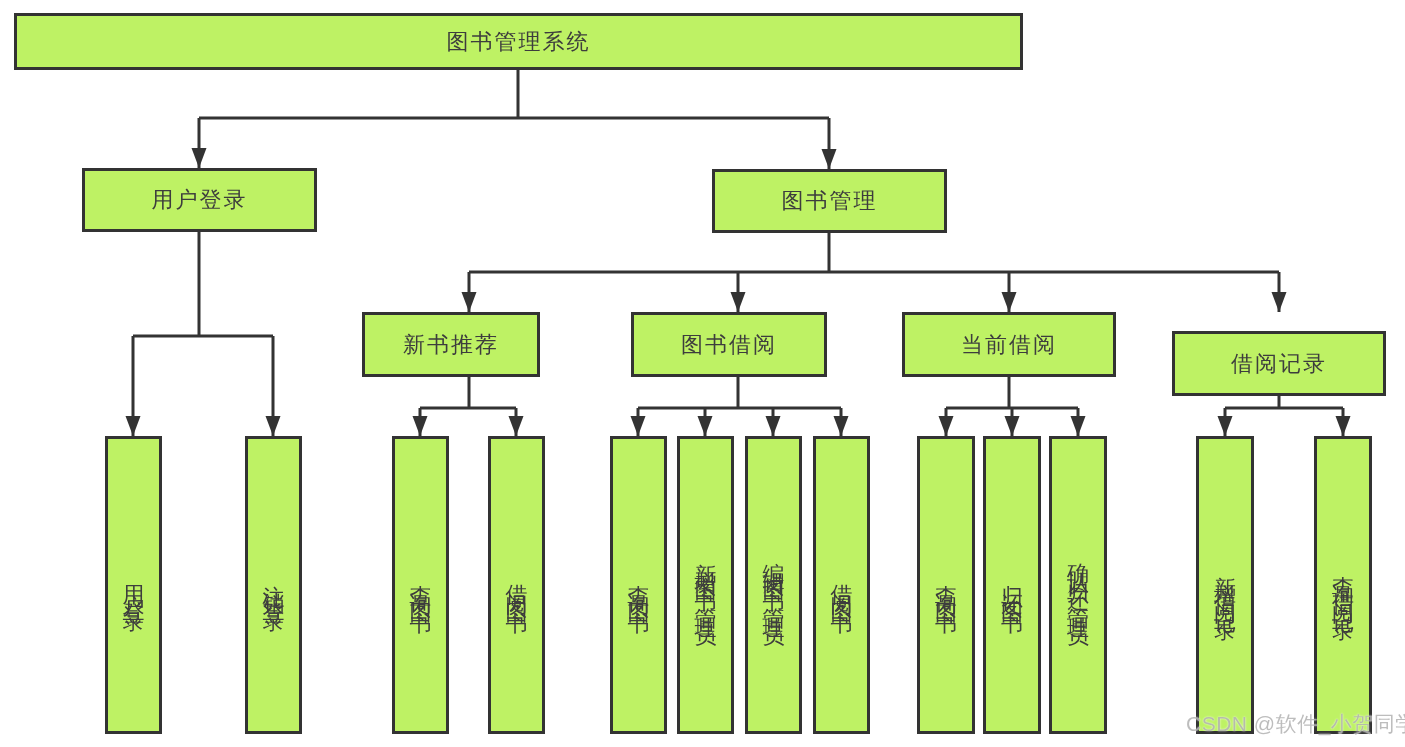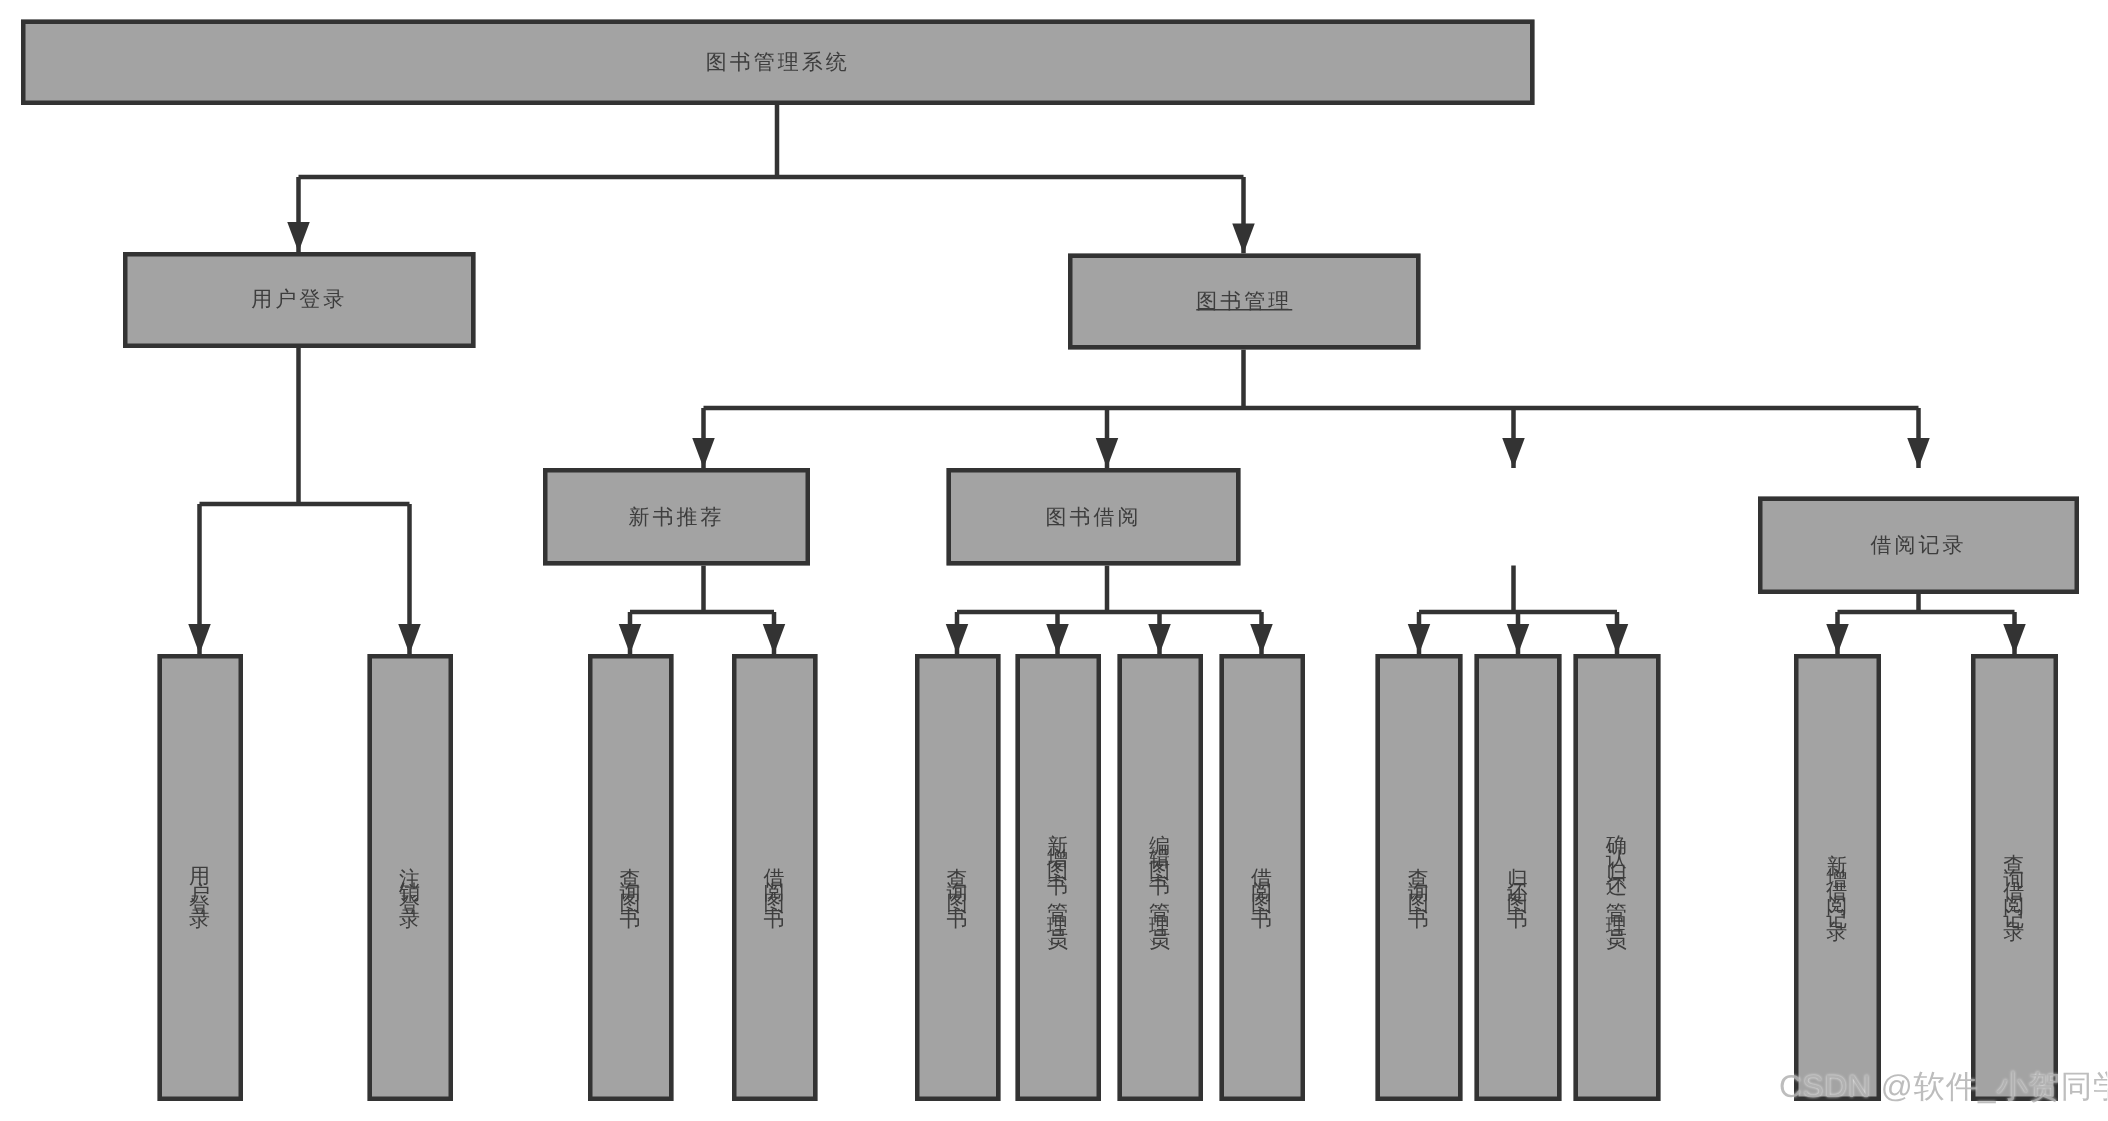--- a/index.html
+++ b/index.html
@@ -12,40 +12,40 @@
     overflow: hidden;
   }
   #connectors {
     position: absolute;
     left: 0; top: 0;
     z-index: 1;
   }
   .node {
     position: absolute;
     box-sizing: border-box;
-    background: #a3a3a3;
+    background: #bef264;
     border: 3px solid #333333;
     display: flex;
     align-items: center;
     justify-content: center;
-    font-size: 14px;
+    font-size: 22px;
     color: #3d3d3d;
     letter-spacing: 2px;
     z-index: 2;
     white-space: nowrap;
   }
   .node.v {
     writing-mode: vertical-rl;
     letter-spacing: 9px;
     white-space: normal;
   }
   
   #n-root            { left: 14px;  top: 13px;  width: 1009px; height: 57px; }
   #n-user-login      { left: 82px;  top: 168px; width: 235px;  height: 64px; }
-  #n-book-mgmt       { left: 712px; top: 169px; width: 235px;  height: 64px; text-decoration: underline; }
+  #n-book-mgmt       { left: 712px; top: 169px; width: 235px;  height: 64px; }
   #n-new-book-rec    { left: 362px; top: 312px; width: 178px;  height: 65px; }
   #n-book-borrow     { left: 631px; top: 312px; width: 196px;  height: 65px; }
   #n-current-borrow  { left: 902px; top: 312px; width: 214px;  height: 65px; }
   #n-borrow-records  { left: 1172px;top: 312px; width: 214px;  height: 65px; margin-top: 19px; }
   
   #n-leaf-user-login          { left: 105px;  top: 436px; width: 57px; height: 298px; }
   #n-leaf-logout              { left: 245px;  top: 436px; width: 57px; height: 298px; }
   #n-leaf-query-books-a       { left: 392px;  top: 436px; width: 57px; height: 298px; }
   #n-leaf-borrow-books-a      { left: 488px;  top: 436px; width: 57px; height: 298px; }
   #n-leaf-query-books-b       { left: 610px;  top: 436px; width: 57px; height: 298px; }
@@ -109,20 +109,21 @@
     </g>
   </svg>
 
   <div class="node" id="n-root">图书管理系统</div>
 
   <div class="node" id="n-user-login">用户登录</div>
   <div class="node" id="n-book-mgmt">图书管理</div>
 
   <div class="node" id="n-new-book-rec">新书推荐</div>
   <div class="node" id="n-book-borrow">图书借阅</div>
+  <div class="node" id="n-current-borrow">当前借阅</div>
   <div class="node" id="n-borrow-records">借阅记录</div>
 
   <div class="node v" id="n-leaf-user-login">用户登录</div>
   <div class="node v" id="n-leaf-logout">注销登录</div>
 
   <div class="node v" id="n-leaf-query-books-a">查询图书</div>
   <div class="node v" id="n-leaf-borrow-books-a">借阅图书</div>
 
   <div class="node v" id="n-leaf-query-books-b">查询图书</div>
   <div class="node v" id="n-leaf-add-books">新增图书（管理员）</div>

